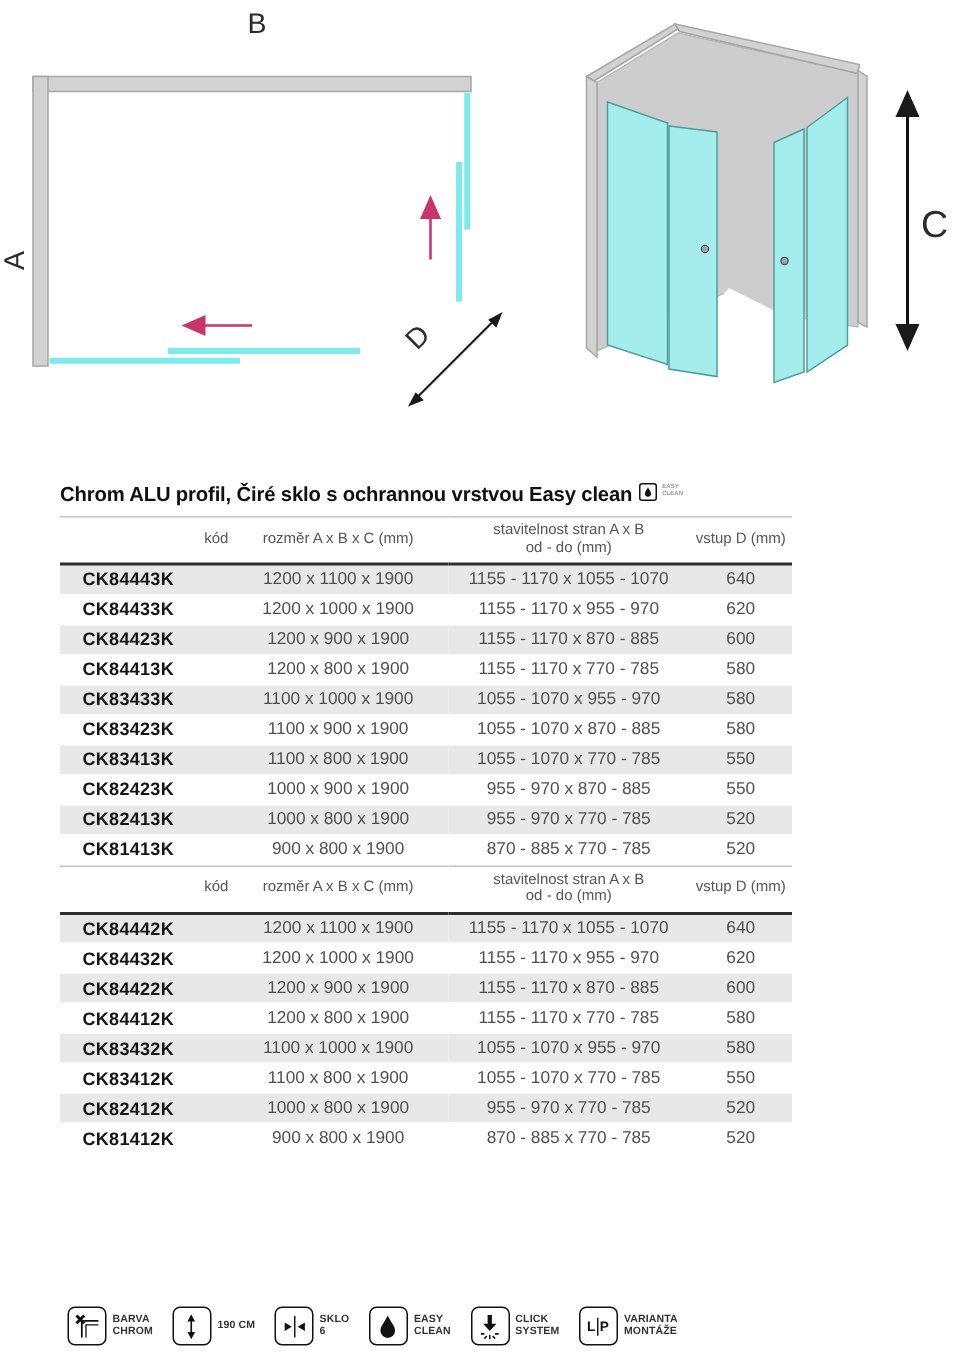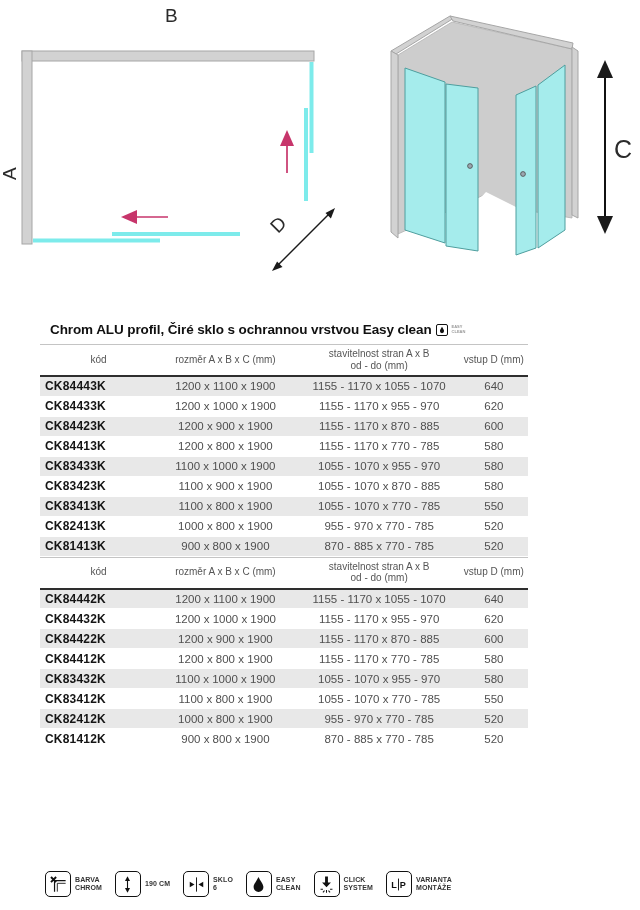--- a/index.html
+++ b/index.html
@@ -26,42 +26,42 @@
   .pinkstroke{stroke:var(--arrow-pink);stroke-width:1.7;fill:none;}
   .pinkfill{fill:var(--arrow-pink);}
   .inkstroke{stroke:var(--ink);stroke-width:1.4;fill:none;}
   .inkfill{fill:var(--ink);}
   .dlabel{font-size:19px;fill:#2b2b2b;}
   .clabel{font-size:25px;fill:#2b2b2b;}
 
   
   .tables{position:absolute;left:40px;top:322px;width:488px;}
   .sec-title{
-    font-size:13.5px;font-weight:bold;color:#101010;margin:0 0 7px 10px;
-    display:flex;align-items:center;gap:4px;letter-spacing:-0.1px;
+    font-size:13.5px;font-weight:bold;color:#101010;margin:0 0 7px 0;
+    display:flex;align-items:flex-start;gap:4px;letter-spacing:-0.1px;
   }
   .sec-title.second{margin-top:15px;}
   .ec-badge{width:12px;height:12px;border:1px solid #111;border-radius:2px;
     display:inline-flex;align-items:center;justify-content:center;flex:none;}
   .ec-txt{font-size:4px;color:#999;line-height:1.15;white-space:pre-line;
     font-weight:700;letter-spacing:0;}
   table{width:100%;border-collapse:collapse;table-layout:fixed;}
   col.c-code{width:23%;} col.c-size{width:30%;} col.c-adjust{width:33%;} col.c-entry{width:14%;}
   thead th{
     font-weight:400;color:var(--text-gray);font-size:10px;line-height:1.15;
     padding:3px 0 4px;border-top:1px solid #c4c4c4;border-bottom:2px solid #2e2e2e;
     white-space:pre-line;text-align:center;vertical-align:middle;
   }
-  thead th.code{text-align:center;padding-left:5px;}
+  thead th.code{text-align:right;padding-left:5px;}
   tbody td{
     font-size:11.5px;color:#4f4f4f;text-align:center;height:20px;padding:0;
     border-bottom:1.5px solid #fff;white-space:nowrap;
   }
   tbody td:first-child{
-    text-align:left;padding-left:5px;font-weight:700;color:#151515;font-size:12px;
+    text-align:left;padding-left:15px;font-weight:700;color:#151515;font-size:12px;
     letter-spacing:0.2px;
   }
   tbody tr:nth-child(odd){background:var(--row-shade);}
 
   
   .footer{position:absolute;left:45px;top:871px;display:flex;align-items:center;gap:13px;}
   .f-item{display:flex;align-items:center;gap:4px;}
   .f-box{width:26px;height:26px;border:1.6px solid #111;border-radius:5px;
     display:flex;align-items:center;justify-content:center;flex:none;background:#fff;}
   .f-label{font-size:7px;font-weight:700;color:#333;line-height:1.2;
@@ -197,20 +197,26 @@
           <td>1055 - 1070 x 870 - 885</td>
           <td>580</td>
         </tr>
         <tr>
           <td>CK83413K</td>
           <td>1100 x 800 x 1900</td>
           <td>1055 - 1070 x 770 - 785</td>
           <td>550</td>
         </tr>
         <tr>
+          <td>CK82423K</td>
+          <td>1000 x 900 x 1900</td>
+          <td>955 - 970 x 870 - 885</td>
+          <td>550</td>
+        </tr>
+        <tr>
           <td>CK82413K</td>
           <td>1000 x 800 x 1900</td>
           <td>955 - 970 x 770 - 785</td>
           <td>520</td>
         </tr>
         <tr>
           <td>CK81413K</td>
           <td>900 x 800 x 1900</td>
           <td>870 - 885 x 770 - 785</td>
           <td>520</td>

